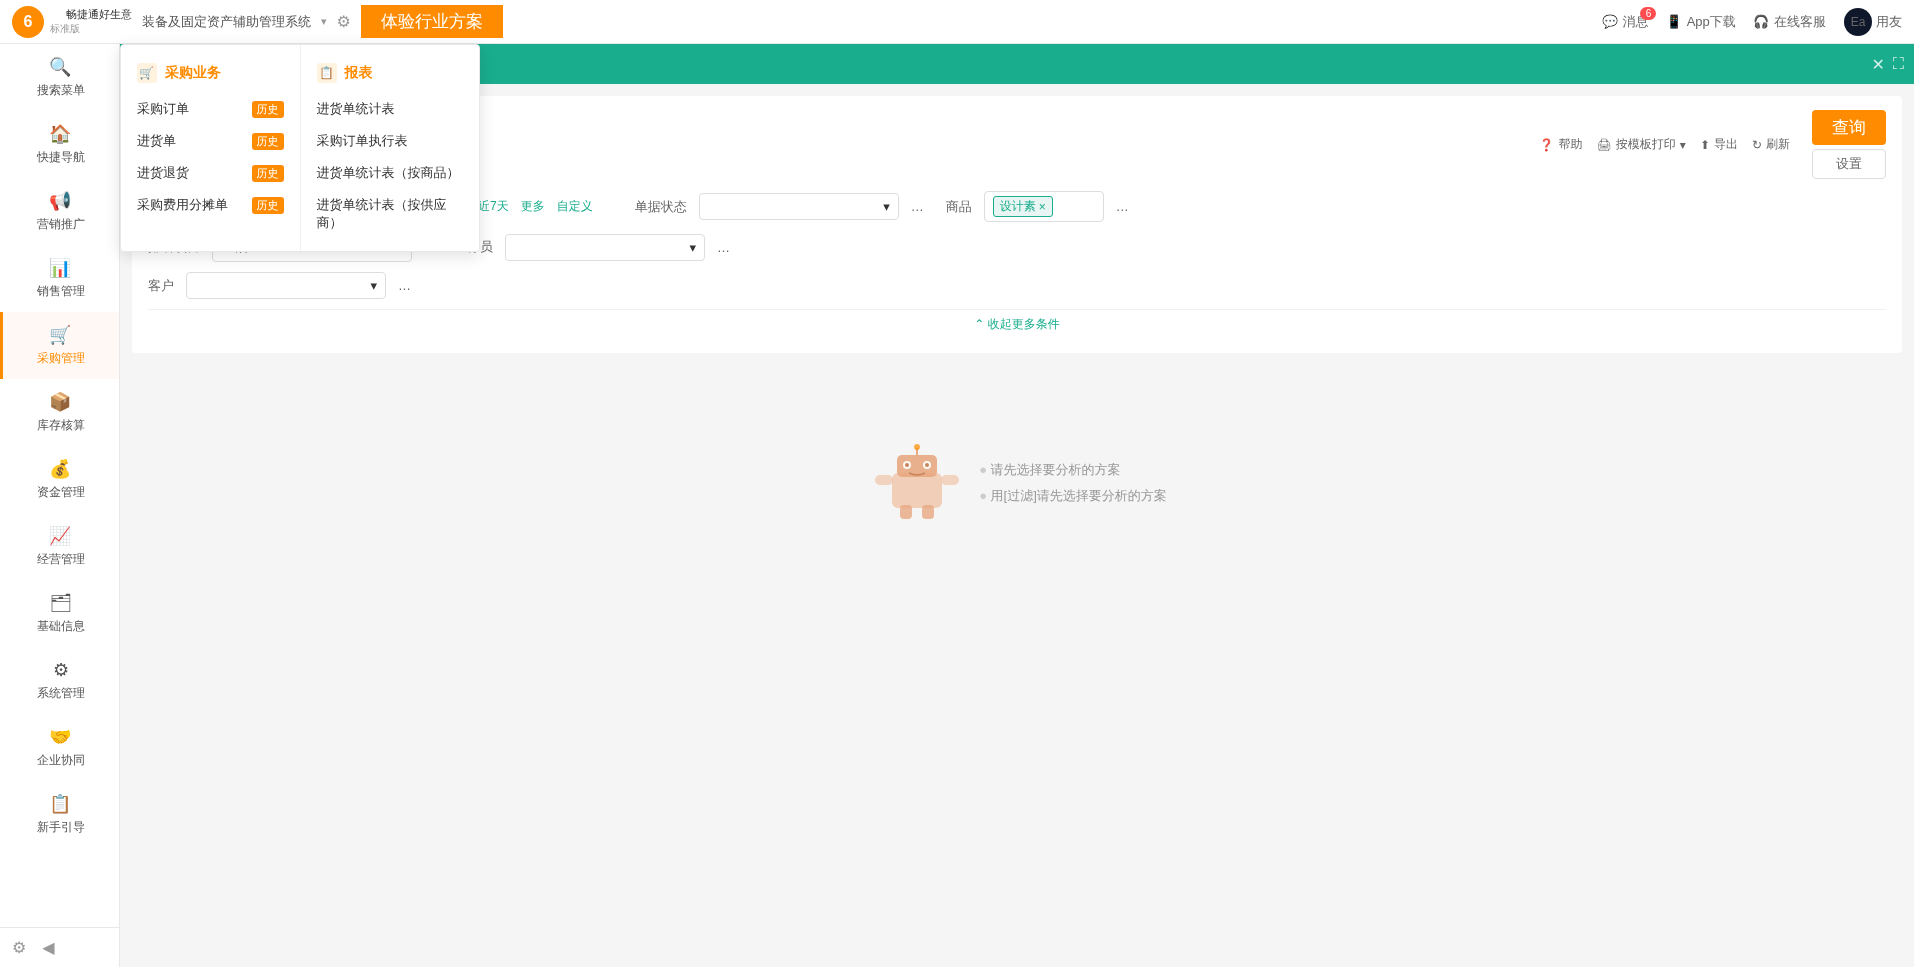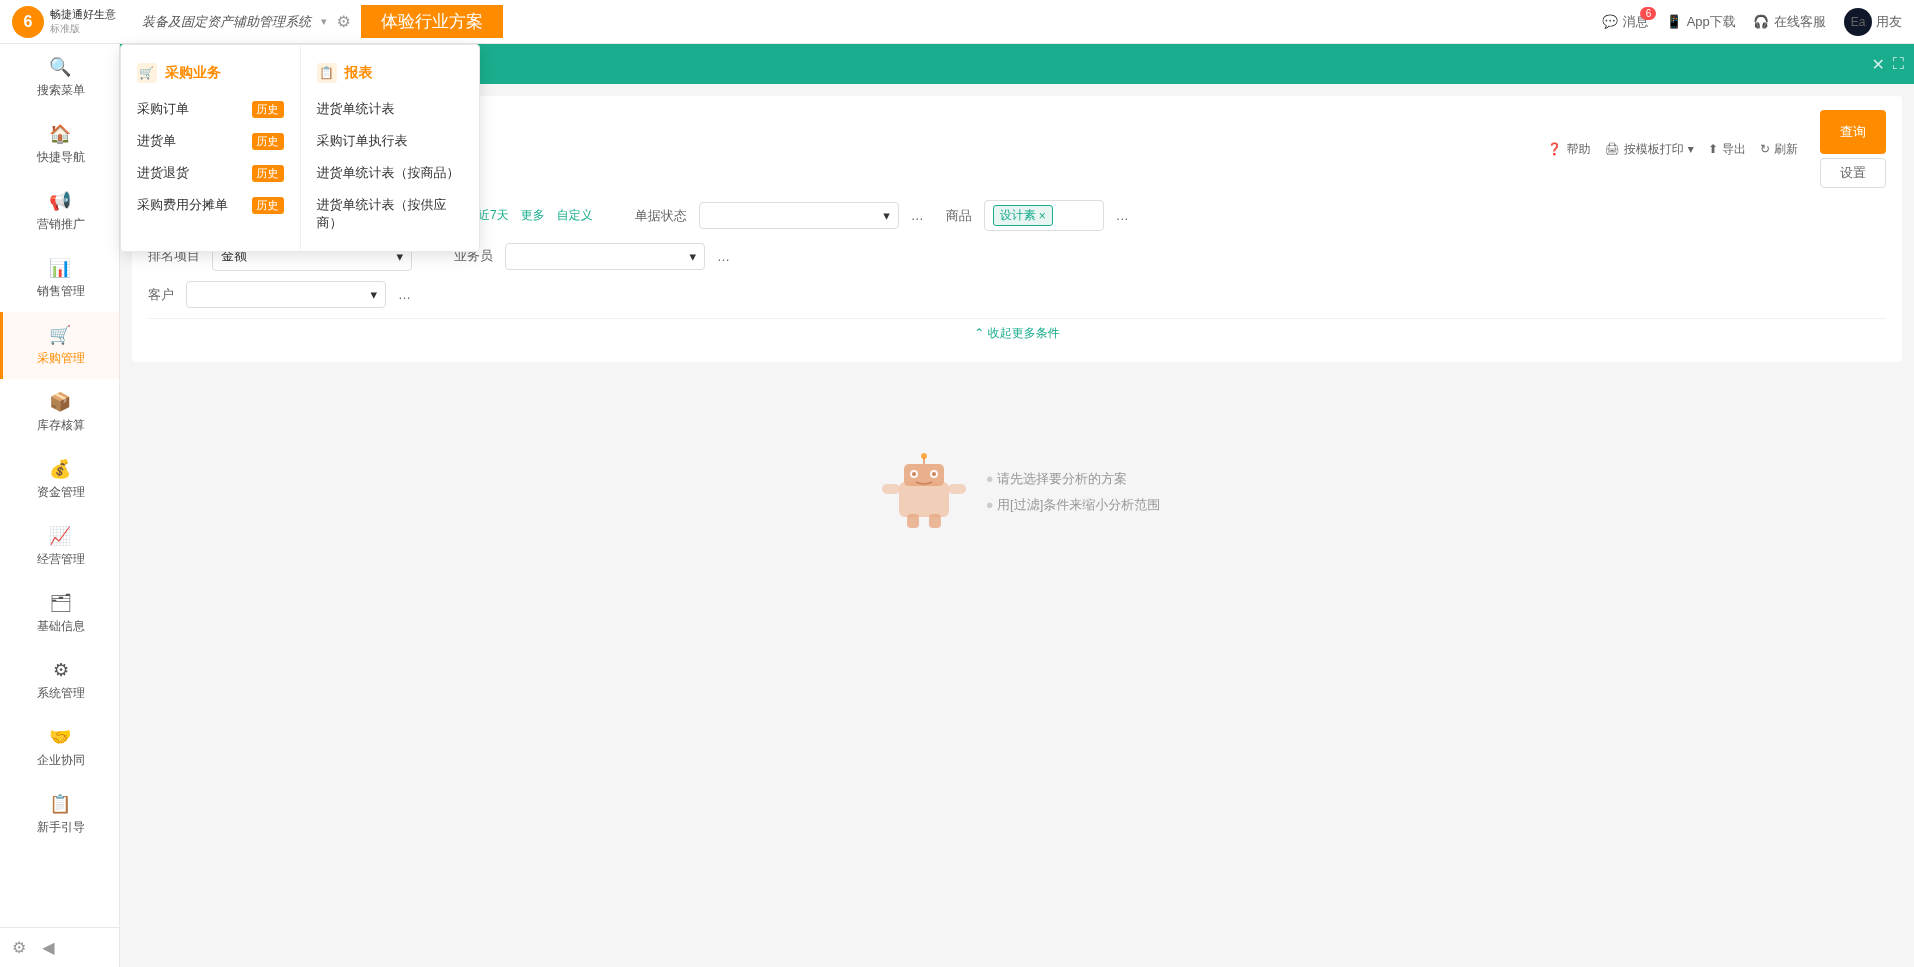--- a/index.html
+++ b/index.html
@@ -33,26 +33,27 @@
       align-items: center;
       justify-content: center;
       color: white;
       font-size: 16px;
       font-weight: bold;
     }
     .logo-text {
       font-size: 11px;
       color: #333;
       line-height: 1.3;
+      margin-left: 16px;
     }
     .logo-sub {
       font-size: 10px;
       color: #999;
     }
-    .system-title-text { color: #555; font-style: italic; }
+    .system-title-text { color: #555; }
     .dropdown-arrow { color: #999; font-size: 11px; cursor: pointer; }
     .settings-icon { color: #999; cursor: pointer; font-size: 16px; }
     .industry-btn {
       background: #ff8c00;
       color: white;
       border: none;
       border-radius: 0;
       padding: 5px 20px;
       font-size: 17px;
       cursor: pointer;
@@ -209,22 +210,22 @@
       display: flex;
       align-items: center;
       gap: 4px;
       cursor: pointer;
     }
     .query-btn {
       background: #ff8c00;
       color: white;
       border: none;
       border-radius: 4px;
-      padding: 13px 20px;
-      font-size: 13px;
+      padding: 6px 20px;
+      font-size: 17px;
       cursor: pointer;
     }
     .settings-btn {
       background: #fff;
       color: #666;
       border: 1px solid #ddd;
       border-radius: 4px;
       padding: 5px 14px;
       font-size: 13px;
       cursor: pointer;
@@ -594,21 +595,21 @@
 
             <rect x="33" y="62" width="12" height="14" rx="4" fill="#e8a882" opacity="0.8"></rect>
             <rect x="55" y="62" width="12" height="14" rx="4" fill="#e8a882" opacity="0.8"></rect>
 
             <line x1="50" y1="12" x2="50" y2="5" stroke="#e8a882" stroke-width="2"></line>
             <circle cx="50" cy="4" r="3" fill="#ff8c00" opacity="0.7"></circle>
           </svg>
         </div>
         <ul class="empty-text">
           <li>请先选择要分析的方案</li>
-          <li>用[过滤]条件来缩小分析范围</li>
+          <li>用[过滤]请先选择要分析的方案</li>
         </ul>
       </div>
 
     </div>
   </div>
 </div>
 
 <div class="dropdown-overlay">
 
   <div class="dropdown-col">

